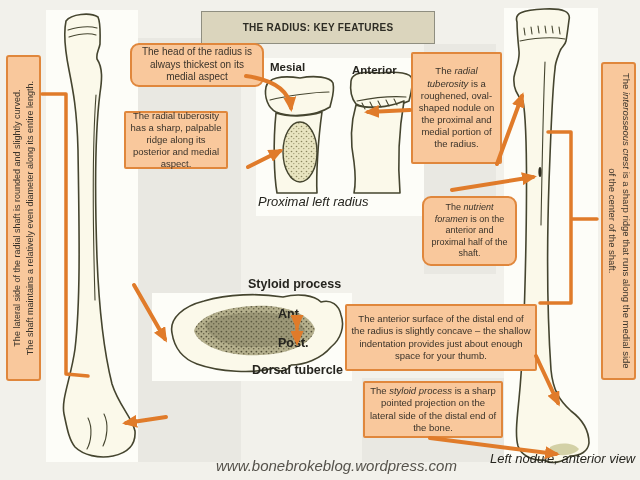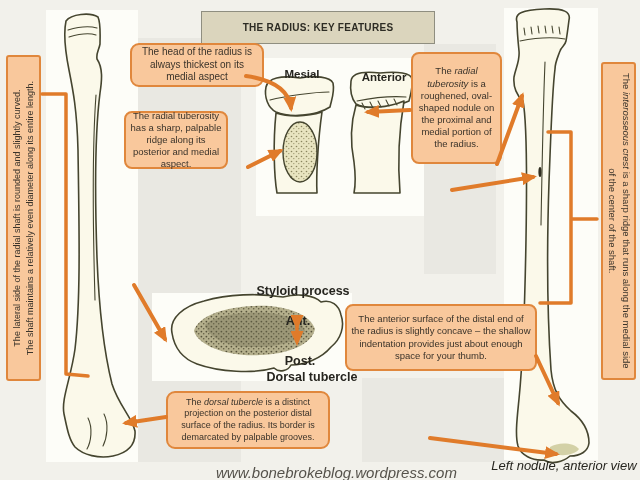--- a/index.html
+++ b/index.html
@@ -17,30 +17,30 @@
   .z1{z-index:1}.z2{z-index:2}.z4{z-index:4}
 
   .title-box{position:absolute;left:201px;top:11px;width:232px;height:31px;
     background:var(--title-bg);border:1.5px solid var(--title-border);
     display:flex;align-items:center;justify-content:center;
     font-weight:bold;font-size:10px;letter-spacing:.3px;color:#2d2c24;z-index:3;}
 
   .callout{position:absolute;background:var(--callout-bg);border:2px solid var(--callout-border);
     display:flex;align-items:center;justify-content:center;text-align:center;
     padding:3px 4px;box-sizing:border-box;line-height:1.28;color:var(--ink);z-index:3;}
-  .rd{border-radius:9px}.sq{border-radius:8px}
+  .rd{border-radius:9px}.sq{border-radius:2px}
   .callout em{font-style:italic}
 
   .vbox{position:absolute;background:var(--callout-bg);border:2px solid var(--callout-border);
     border-radius:3px;box-sizing:border-box;z-index:3;}
   .vwrap{position:absolute;inset:0;display:flex;align-items:center;justify-content:center;}
   .vrot{flex:none;text-align:center;line-height:1.45;color:var(--ink);}
   .vrot .vline{display:block;}
 
-  .lbl{position:absolute;z-index:3;color:#26251f;text-align:center;margin-top:7px;}
+  .lbl{position:absolute;z-index:3;color:#26251f;}
   .bold{font-weight:bold}.ital{font-style:italic}
 
   .bfill{fill:var(--bone-fill);stroke:var(--bone-outline);stroke-width:1.6;stroke-linejoin:round;}
   .bline{fill:none;stroke:var(--bone-outline);stroke-width:1.1;stroke-linecap:round;}
   .stipfill{fill:url(#stip);stroke:var(--bone-outline);stroke-width:1.4;}
   .stipfill2{fill:url(#stip2);}
   .arr{stroke:var(--arrow);stroke-width:4;fill:none;marker-end:url(#ah);stroke-linecap:round;}
   .arr2{stroke:var(--arrow);stroke-width:3.5;fill:none;marker-start:url(#ah);marker-end:url(#ah);}
   .con{stroke:var(--arrow);stroke-width:3.5;fill:none;stroke-linejoin:round;stroke-linecap:round;}
   .ahf{fill:var(--arrow);}
@@ -129,32 +129,36 @@
 
   <div class="callout rd" style="left:130px;top:43px;width:134px;height:44px;font-size:10px">
     <span>The head of the radius is always thickest on its medial aspect</span>
   </div>
   <div class="callout sq" style="left:124px;top:111px;width:104px;height:58px;font-size:9.5px">
     <span>The radial tuberosity has a sharp, palpable ridge along its posterior and medial aspect.</span>
   </div>
   <div class="callout sq" style="left:411px;top:52px;width:91px;height:112px;font-size:9.5px">
     <span><span>The </span><em>radial tuberosity</em><span> is a roughened, oval-shaped nodule on the proximal and medial portion of the radius.</span></span>
   </div>
+  <div class="callout rd" style="left:422px;top:196px;width:95px;height:70px;font-size:9px">
+    <span><span>The </span><em>nutrient foramen</em><span> is on the anterior and proximal half of the shaft.</span></span>
+  </div>
   <div class="callout sq" style="left:345px;top:304px;width:192px;height:67px;font-size:9.5px">
     <span>The anterior surface of the distal end of the radius is slightly concave – the shallow indentation provides just about enough space for your thumb.</span>
   </div>
-  <div class="callout rd" style="left:166px;top:391px;width:164px;height:58px;font-size:9px">
-    <span><span>The </span><em>dorsal tubercle</em><span> is a distinct projection on the posterior distal surface of the radius. Its border is demarcated by palpable grooves.</span></span>
+  <div class="callout sq" style="left:363px;top:381px;width:140px;height:57px;font-size:9.5px">
+    <span><span>The </span><em>styloid process</em><span> is a sharp pointed projection on the lateral side of the distal end of the bone.</span></span>
   </div>
 
   <div class="lbl bold" style="left:270px;top:61px;width:64px;font-size:11.5px">Mesial</div>
   <div class="lbl bold" style="left:352px;top:64px;width:64px;font-size:11.5px">Anterior</div>
+  <div class="lbl ital" style="left:258px;top:194px;width:140px;font-size:13px">Proximal left radius</div>
   <div class="lbl bold" style="left:248px;top:277px;width:110px;font-size:12.5px">Styloid process</div>
   <div class="lbl bold" style="left:278px;top:307px;width:40px;font-size:12.5px">Ant.</div>
-  <div class="lbl bold" style="left:278px;top:347px;width:44px;font-size:12.5px">Post.</div>
+  <div class="lbl bold" style="left:278px;top:336px;width:44px;font-size:12.5px">Post.</div>
   <div class="lbl bold" style="left:252px;top:363px;width:120px;font-size:12.5px">Dorsal tubercle</div>
 
   <div class="lbl ital" style="left:216px;top:457px;width:168px;font-size:15px;color:#55524b">www.bonebrokeblog.wordpress.com</div>
   <div class="lbl ital" style="left:490px;top:451px;width:148px;font-size:13px">Left nodule, anterior view</div>
 
   <svg class="art z4" viewBox="0 0 640 480">
     <defs>
       <marker id="ah" markerUnits="userSpaceOnUse" markerWidth="15" markerHeight="13" refX="11" refY="6.5" orient="auto">
         <path class="ahf" d="M0,0 L15,6.5 L0,13 Z"></path>
       </marker>

